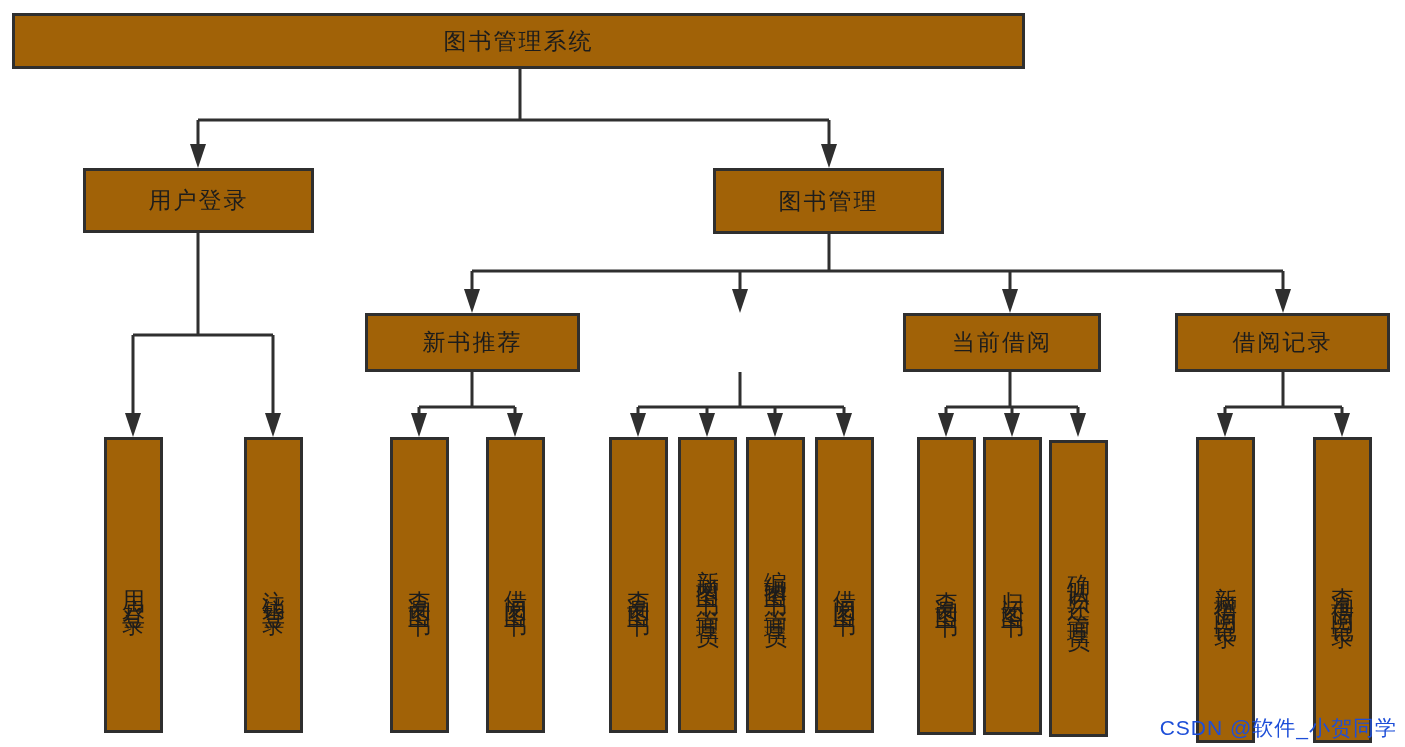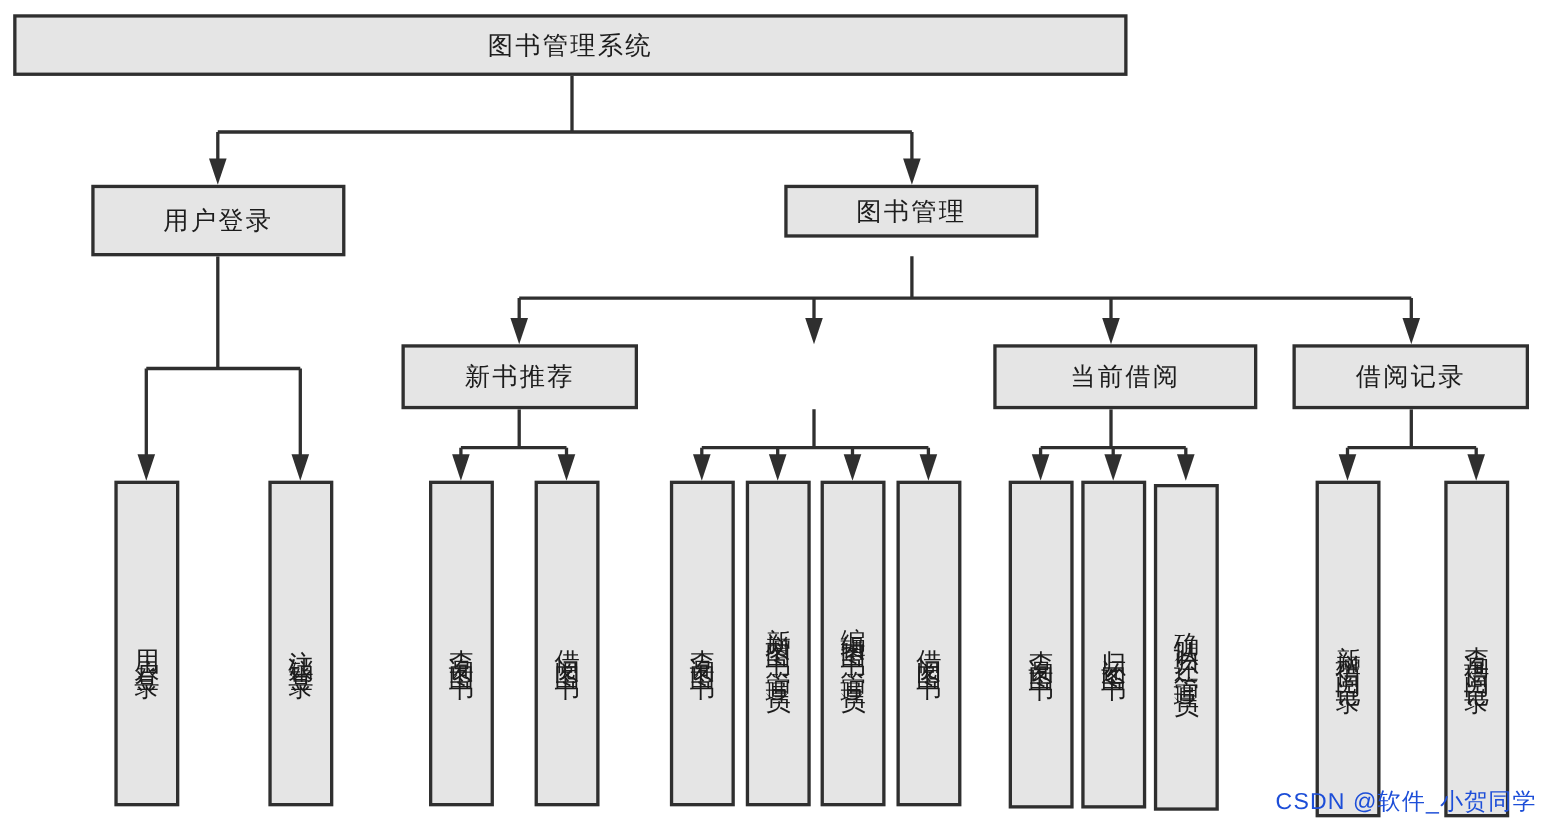--- a/index.html
+++ b/index.html
@@ -19,21 +19,21 @@
     position: absolute;
     left: 0; top: 0;
     width: 1405px;
     height: 747px;
     pointer-events: none;
   }
   .node {
     position: absolute;
     box-sizing: border-box;
     border: 3px solid #2f2f2f;
-    background: #e5e5e5;
+    background: #a16207;
     color: #1c1c1c;
     display: flex;
     align-items: center;
     justify-content: center;
     font-size: 23px;
     letter-spacing: 2px;
     text-align: center;
     z-index: 2;
   }
   .leaf {
@@ -94,24 +94,24 @@
       <polygon points="1004,413 1020,413 1012,437"></polygon>
       <polygon points="1070,413 1086,413 1078,437"></polygon>
       <polygon points="1217,413 1233,413 1225,437"></polygon>
       <polygon points="1334,413 1350,413 1342,437"></polygon>
     </g>
   </svg>
 
   <div class="node" style="left:12px; top:13px; width:1013px; height:56px;">图书管理系统</div>
 
   <div class="node" style="left:83px; top:168px; width:231px; height:65px;">用户登录</div>
-  <div class="node" style="left:713px; top:168px; width:231px; height:48px;">图书管理</div>
+  <div class="node" style="left:713px; top:168px; width:231px; height:66px;">图书管理</div>
 
   <div class="node" style="left:365px; top:313px; width:215px; height:59px;font-family:Liberation Serif, serif;">新书推荐</div>
-  <div class="node" style="left:903px; top:313px; width:240px; height:59px;">当前借阅</div>
+  <div class="node" style="left:903px; top:313px; width:198px; height:59px;">当前借阅</div>
   <div class="node" style="left:1175px; top:313px; width:215px; height:59px;">借阅记录</div>
 
   <div class="node leaf" style="left:104px; top:437px; width:59px; height:296px;">用户登录</div>
   <div class="node leaf" style="left:244px; top:437px; width:59px; height:296px;">注销登录</div>
 
   <div class="node leaf" style="left:390px; top:437px; width:59px; height:296px;">查询图书</div>
   <div class="node leaf" style="left:486px; top:437px; width:59px; height:296px;">借阅图书</div>
 
   <div class="node leaf" style="left:609px; top:437px; width:59px; height:296px;">查询图书</div>
   <div class="node leaf" style="left:678px; top:437px; width:59px; height:296px;">新增图书（管理员）</div>

